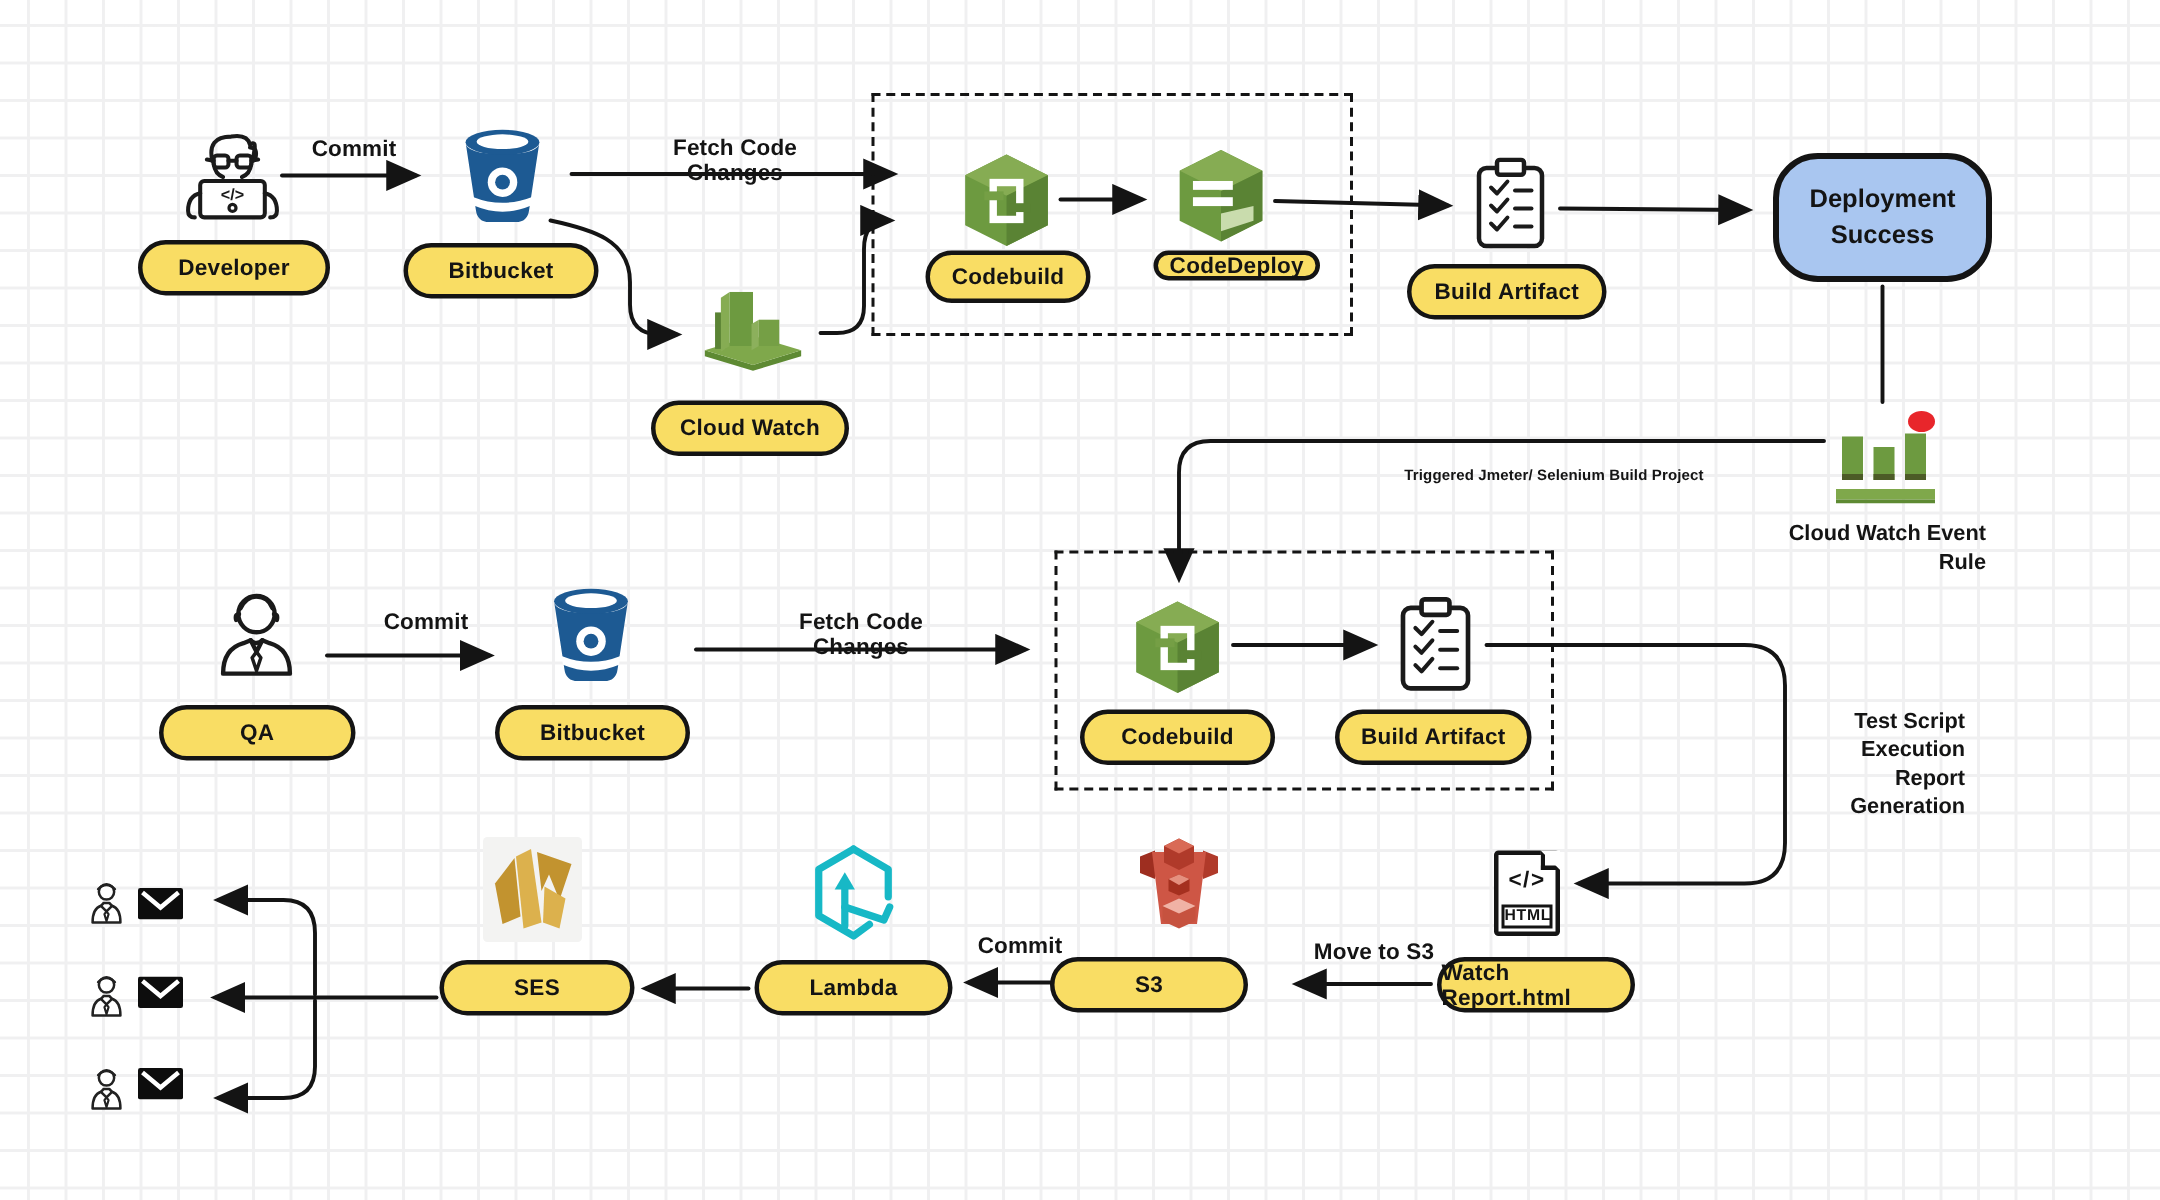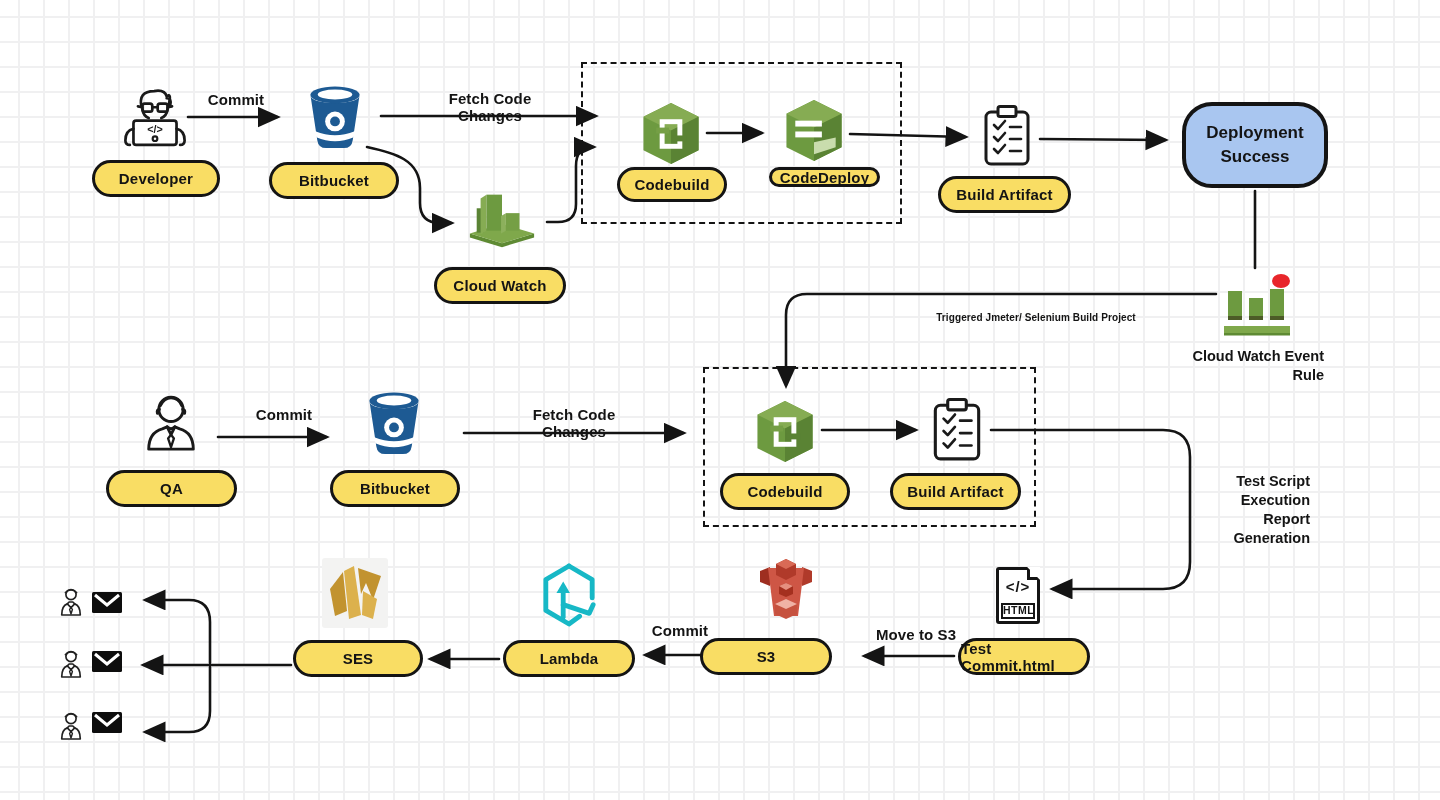--- a/index.html
+++ b/index.html
@@ -312,21 +312,21 @@
 
   <div class="node-caption" style="left:1206px;top:472px;width:104px;">Test Script Execution Report Generation</div>
 
   <div class="htmlfile" style="left:996px;top:567px;width:44px;height:57px;">
     <div class="fold"></div>
     <div class="fold2"></div>
     <div class="code">&lt;/&gt;</div>
     <div class="tag">HTML</div>
   </div>
   <div class="pill" style="left:958px;top:638px;width:132px;height:37px;">
-    <span>Test Commit.html</span>
+    <span>Watch Report.html</span>
   </div>
 
   <div class="edge-label" style="left:872px;top:626px;width:88px;">Move to S3</div>
 
   <div class="abs" style="left:759px;top:558px;">
     <svg width="54" height="64" viewBox="0 0 54 64">
       <polygon points="1,13 11,9 11,28 1,24" fill="#9E2E20"></polygon>
       <polygon points="53,13 43,9 43,28 53,24" fill="#B03A2A"></polygon>
       <polygon points="9,10 45,10 39,58 15,58" fill="#CE5645"></polygon>
       <polygon points="27,1 37,6 37,17 27,22 17,17 17,6" fill="#B03A2A"></polygon>

